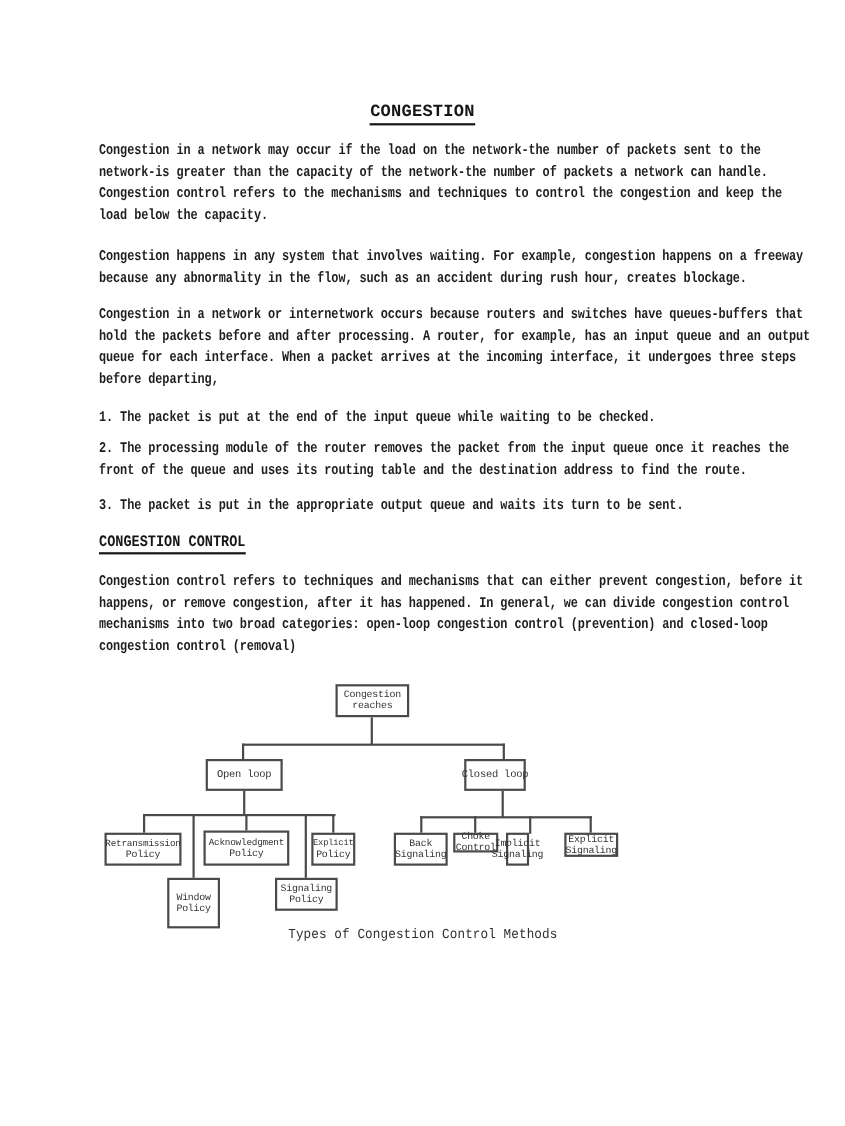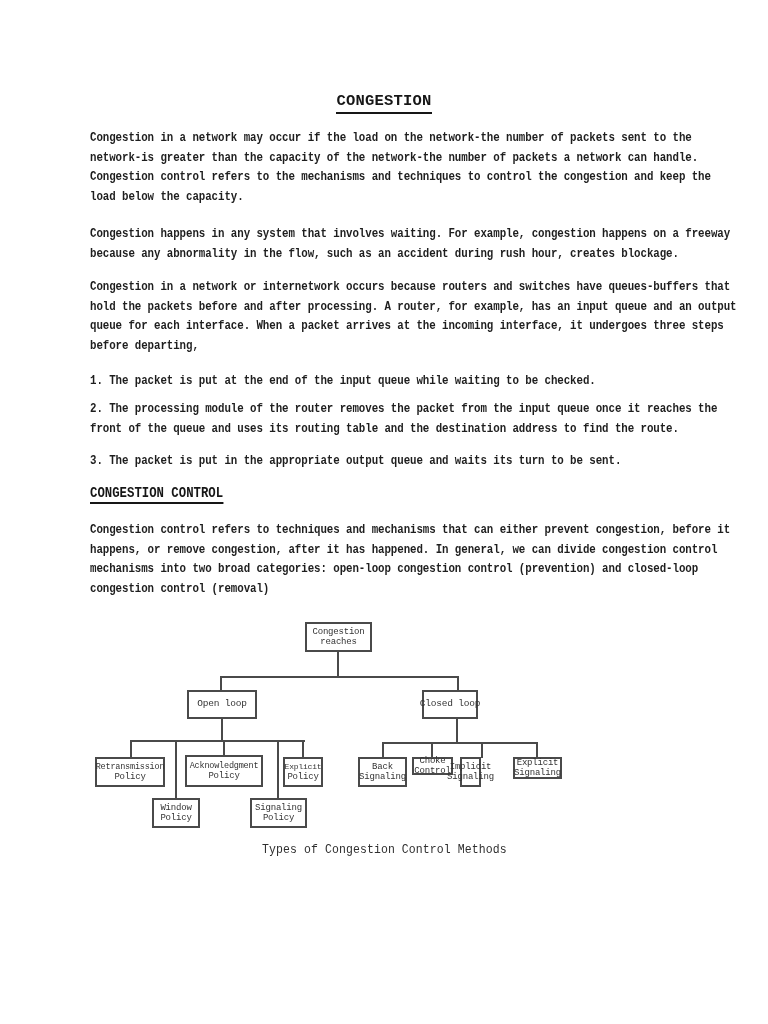--- a/index.html
+++ b/index.html
@@ -161,21 +161,21 @@
     <div class="dnode" style="left:185px;top:755px;width:78px;height:32px">
       <span style="font-size:8.5px">Acknowledgment</span>
       <span>Policy</span>
     </div>
 
     <div class="dnode" style="left:283px;top:757px;width:40px;height:30px">
       <span style="font-size:8px">Explicit</span>
       <span>Policy</span>
     </div>
 
-    <div class="dnode" style="left:152px;top:798px;width:48px;height:30px">
+    <div class="dnode" style="left:152px;top:798px;width:48px;height:46px">
       <span>Window</span>
       <span>Policy</span>
     </div>
 
     <div class="dnode" style="left:250px;top:798px;width:57px;height:30px">
       <span>Signaling</span>
       <span>Policy</span>
     </div>
 
     <div class="dnode" style="left:358px;top:757px;width:49px;height:30px">

